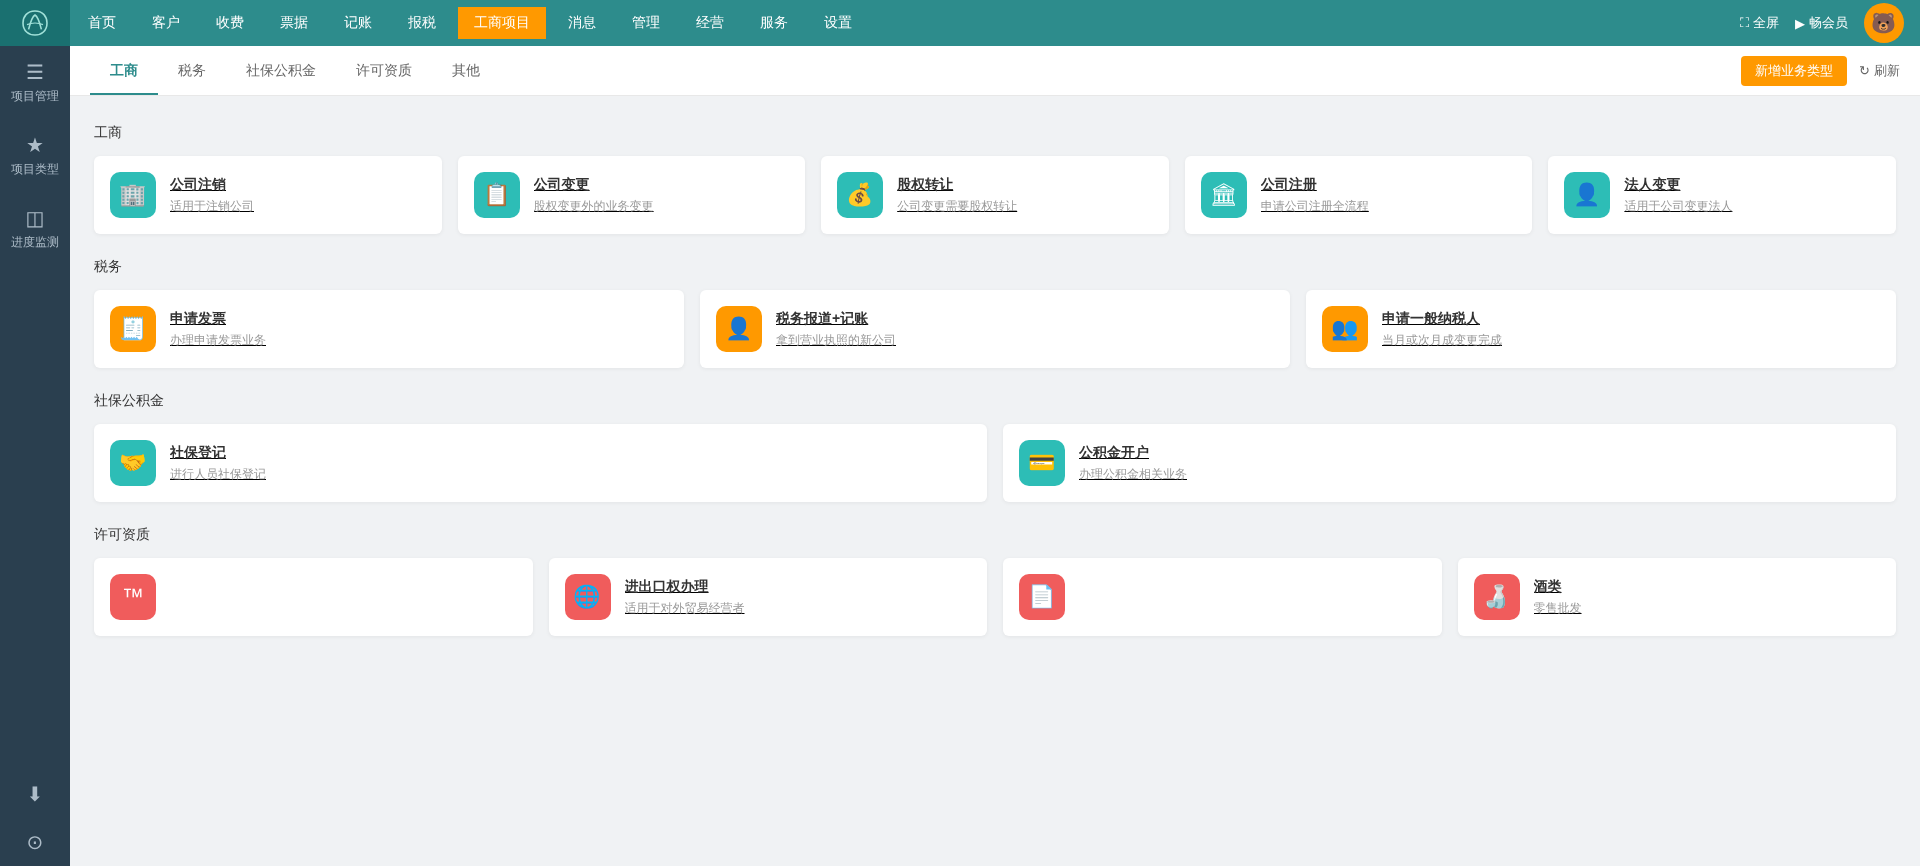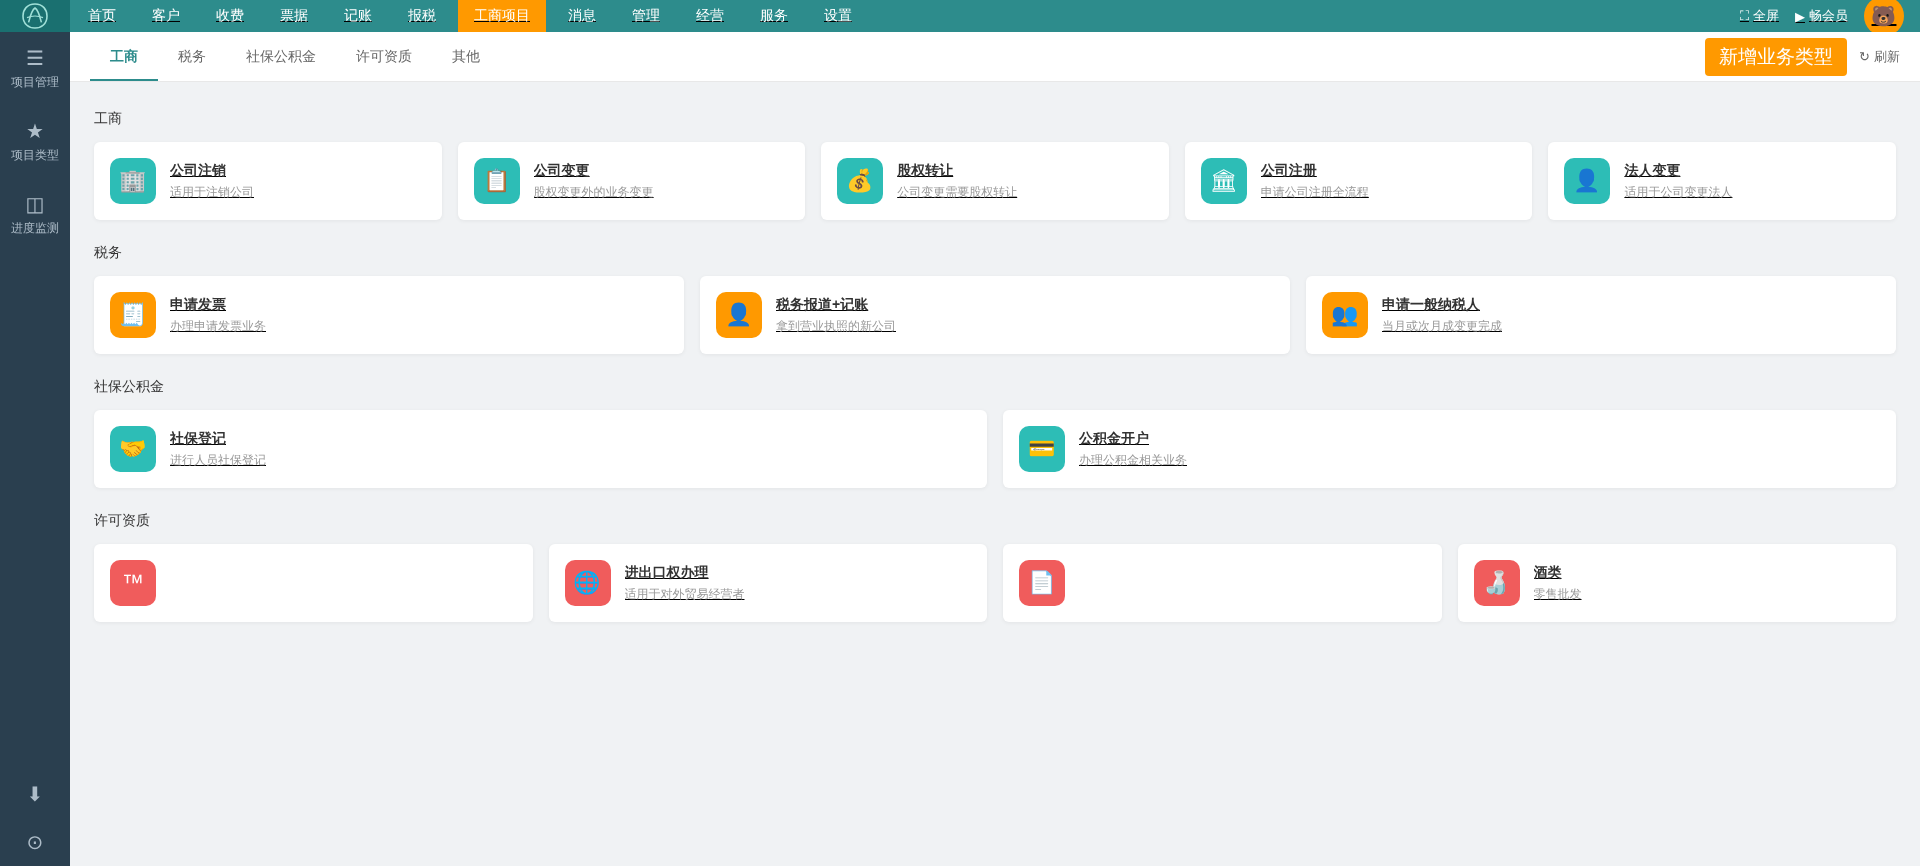--- a/index.html
+++ b/index.html
@@ -1,26 +1,25 @@
 <!DOCTYPE html>
 <html><head>
   <meta charset="utf-8">
   <style>
     * { margin: 0; padding: 0; box-sizing: border-box; }
     body { font-family: 'Microsoft YaHei', Arial, sans-serif; background: #f5f5f5; width: 1920px; height: 866px; overflow: hidden; display: flex; flex-direction: column; }
 
     
     .top-nav {
       background: #2d8c8c;
-      height: 32px;
+      height: 46px;
       display: flex;
       align-items: center;
       padding: 0 0 0 0;
       flex-shrink: 0;
-      text-decoration: underline;
     }
     .top-nav-logo {
       width: 70px;
       height: 50px;
       background: #1a7070;
       display: flex;
       align-items: center;
       justify-content: center;
       flex-shrink: 0;
     }
@@ -159,21 +158,21 @@
       display: flex;
       align-items: center;
       gap: 12px;
     }
     .btn-new-type {
       background: #f90;
       color: #fff;
       border: none;
       border-radius: 4px;
       padding: 6px 14px;
-      font-size: 19px;
+      font-size: 13px;
       cursor: pointer;
       white-space: nowrap;
       margin-left: 28px;
     }
     .btn-refresh {
       display: flex;
       align-items: center;
       gap: 4px;
       color: #666;
       font-size: 13px;

